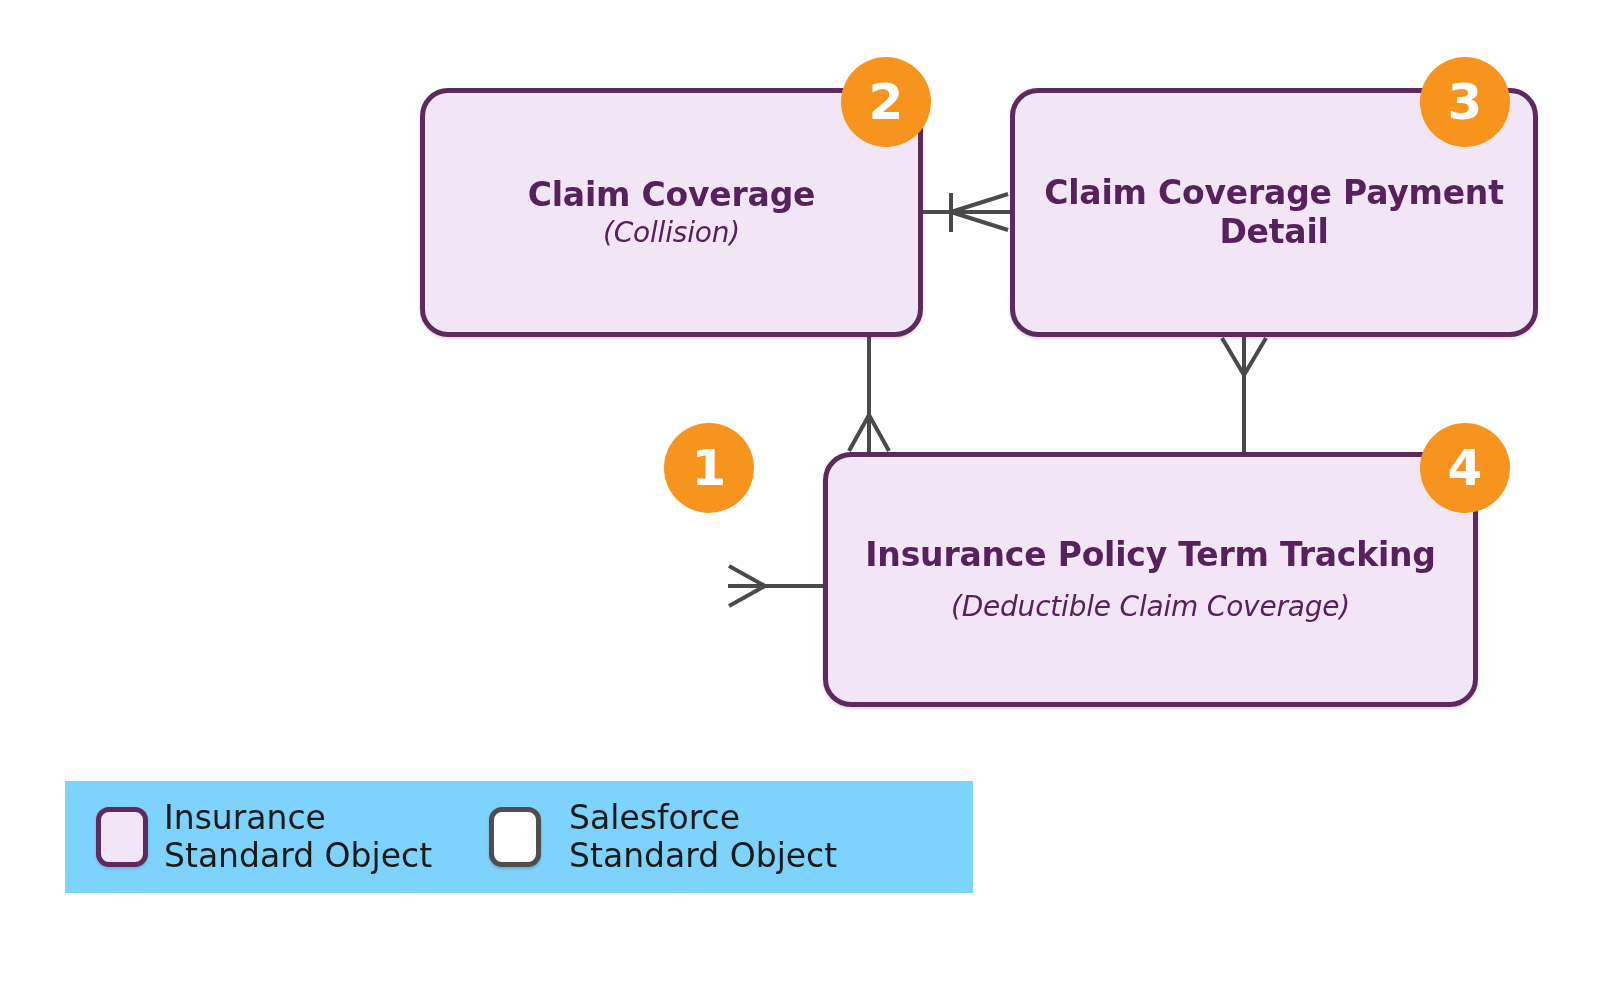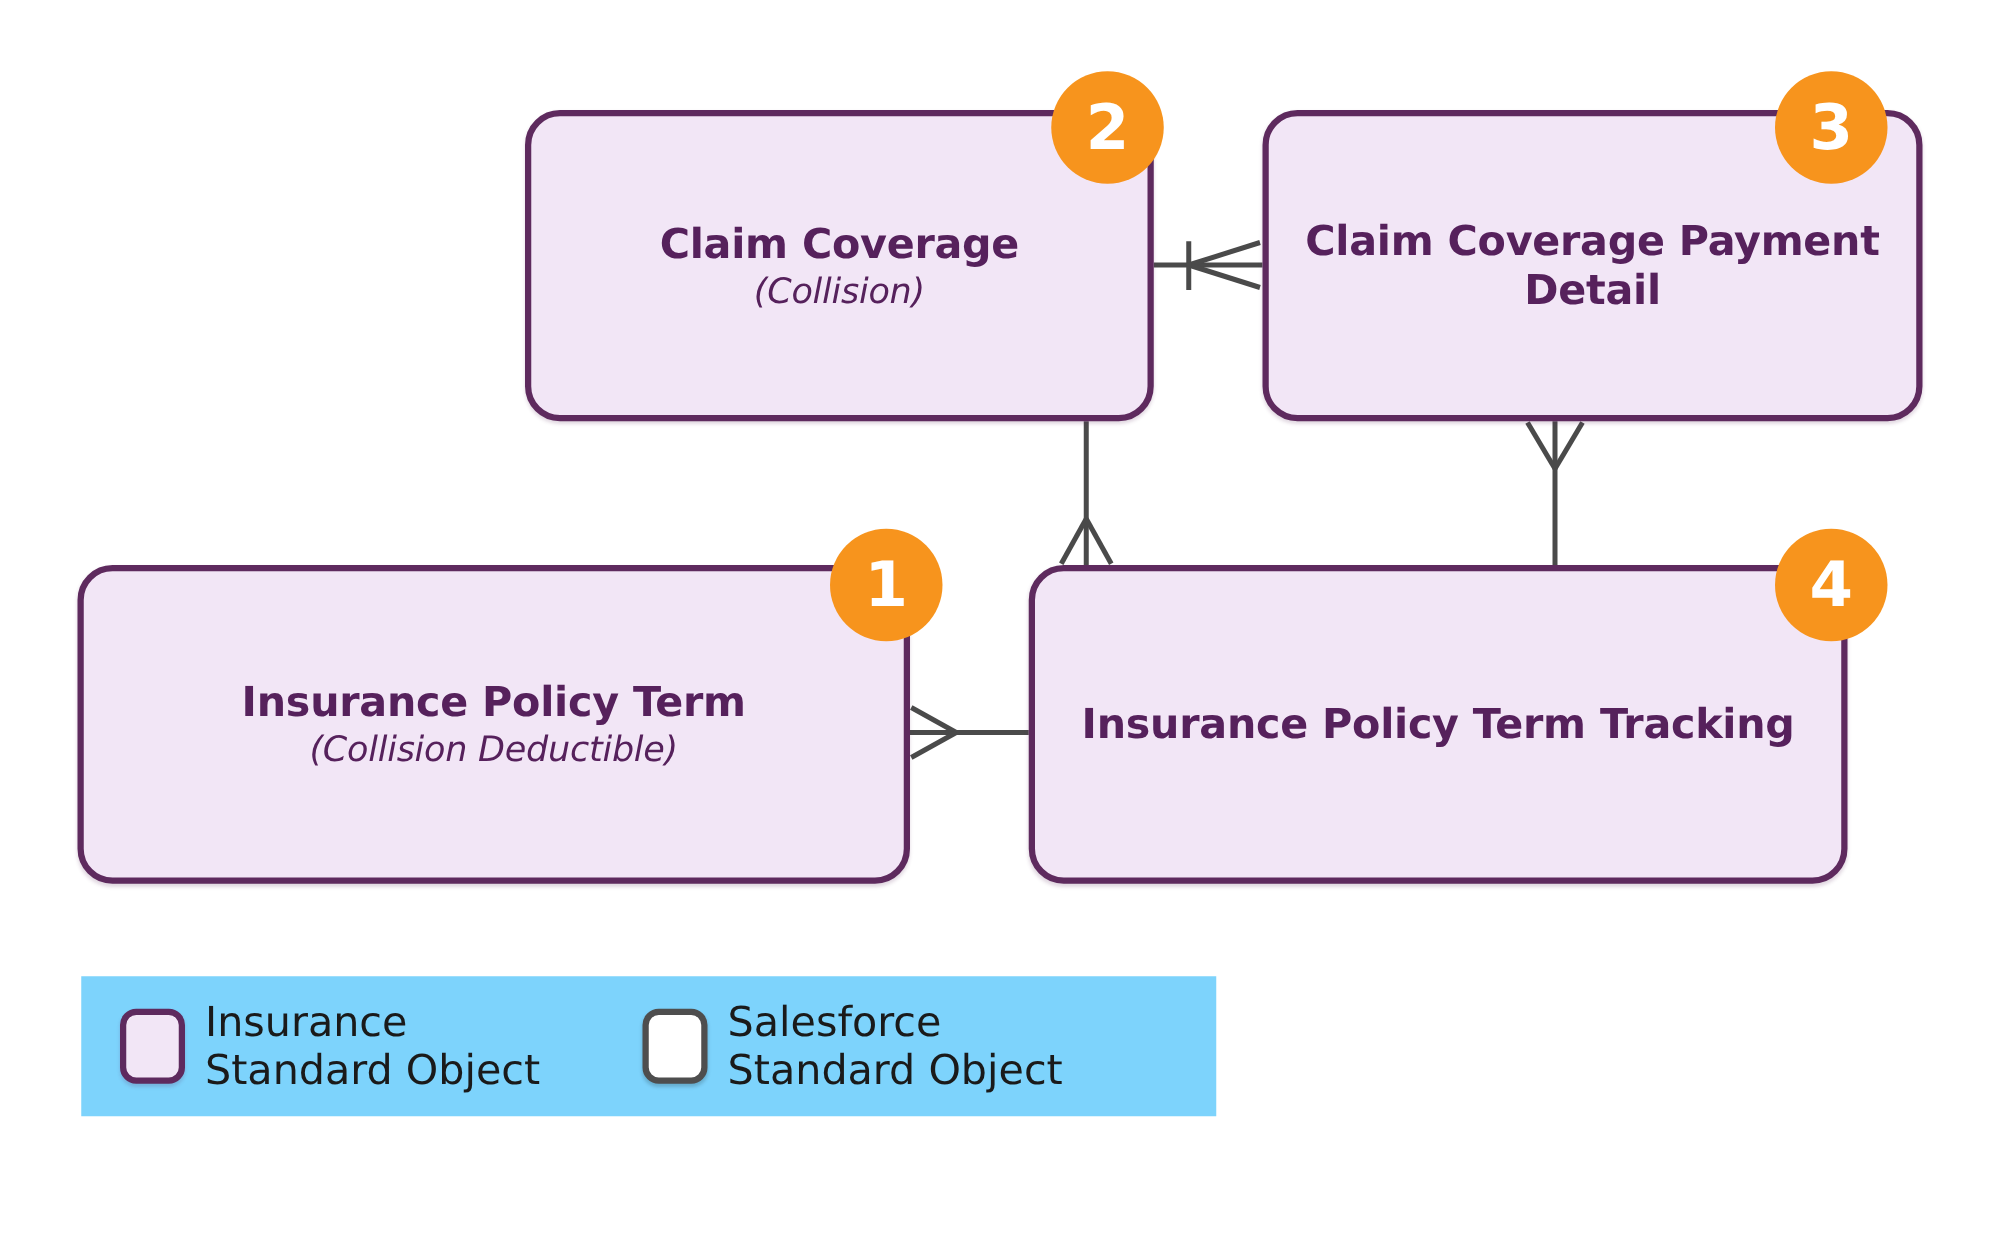--- a/index.html
+++ b/index.html
@@ -93,21 +93,21 @@
     z-index: 3;
     display: flex;
     align-items: center;
   }
   .legend-item {
     display: flex;
     align-items: center;
     height: 100%;
   }
   .legend-item.first { margin-left: 31px; }
-  .legend-item.second { margin-left: 82px; }
+  .legend-item.second { margin-left: 57px; gap: 12px; }
   .swatch {
     box-sizing: border-box;
     width: 52px;
     height: 60px;
     border-radius: 13px;
     flex: 0 0 auto;
   }
   .swatch.insurance {
     background: #f2e6f6;
     border: 5px solid #5e2a5e;
@@ -163,28 +163,25 @@
     <div class="subtitle">(Collision)</div>
   </div>
   <div class="badge" style="left:841px; top:57px;">2</div>
 
   <div class="entity" style="left:1010px; top:88px; width:528px; height:249px;">
     <div class="title">Claim Coverage Payment Detail</div>
 
   </div>
   <div class="badge" style="left:1420px; top:57px;">3</div>
 
-  <div class="entity" style="left:62px; top:452px; width:666px; height:255px;">
-    <div class="title">Insurance Policy Term</div>
-    <div class="subtitle">(Collision Deductible)</div>
-  </div>
   <div class="badge" style="left:664px; top:423px;">1</div>
 
   <div class="entity" style="left:823px; top:452px; width:655px; height:255px;gap:13px;">
     <div class="title">Insurance Policy Term Tracking</div>
+    <div class="subtitle">(Deductible Claim Coverage)</div>
   </div>
   <div class="badge" style="left:1420px; top:423px;">4</div>
 
   <div id="legend">
 
     <div class="legend-item first">
       <div class="swatch insurance"></div>
       <div class="legend-label">
         <span class="l1">Insurance</span>
         <span class="l2">Standard Object</span>

